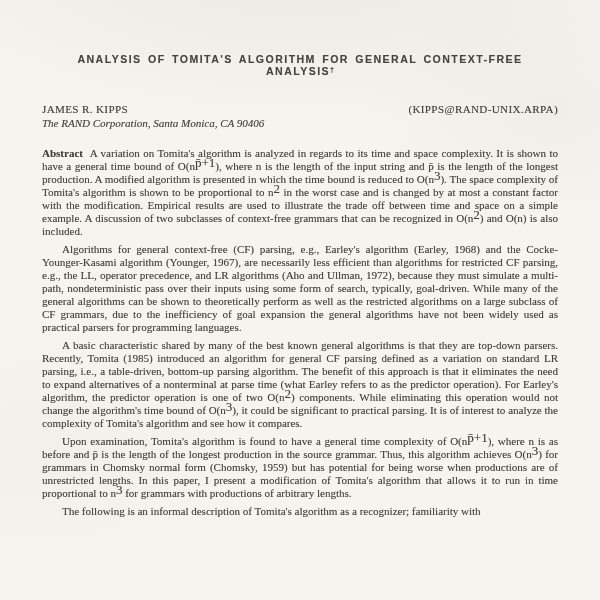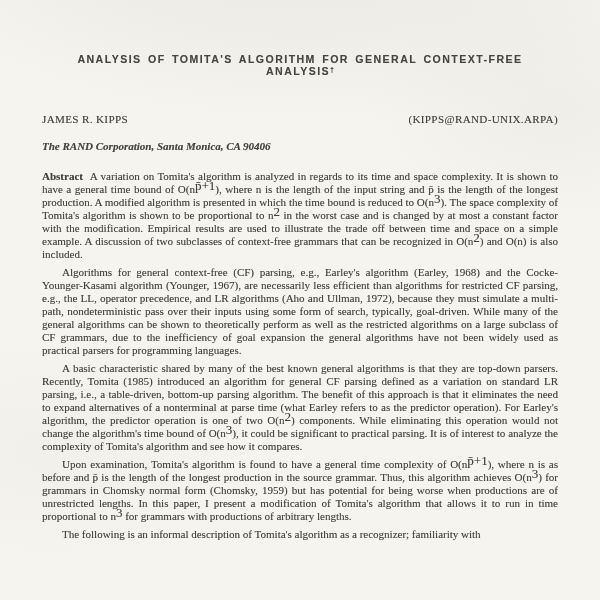--- a/index.html
+++ b/index.html
@@ -36,29 +36,28 @@
     color: #47453f;
   }
   .title sup.fn {
     font-size: 7px; letter-spacing: 0;
     position: relative; top: -3px; line-height: 0;
   }
   .byline {
     display: flex;
     justify-content: space-between;
     align-items: baseline;
-    margin-top: 36px;
+    margin-top: 26px;
     letter-spacing: 0.4px;
     color: #43413c;
   }
   .affiliation {
     font-style: italic;
-    margin-top: 14px;
+    margin-top: 1px;
     color: #45433e;
-    font-weight: bold;
   }
   .abstract {
     margin: 17px 0 0 0;
     text-align: justify;
   }
   .abstract .abs-label { font-weight: 700; }
   h2.sec-heading {
     margin: 22px 0 0 0;
     font-family: "Liberation Sans", sans-serif;
     font-size: 10.5px;

